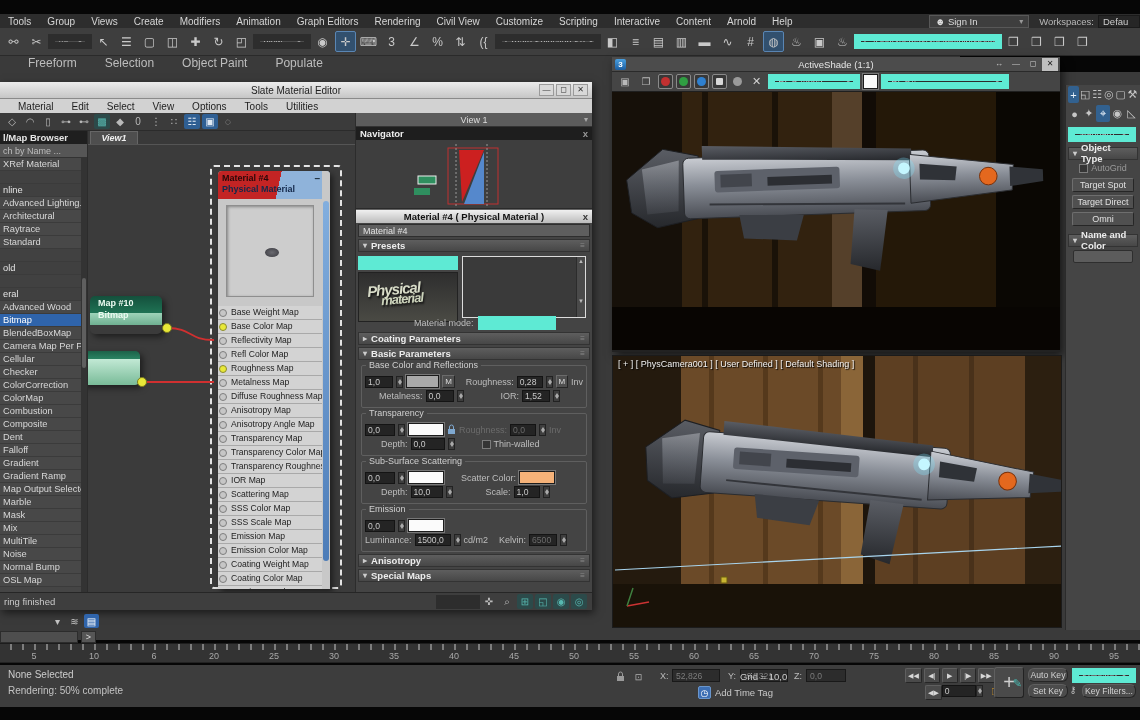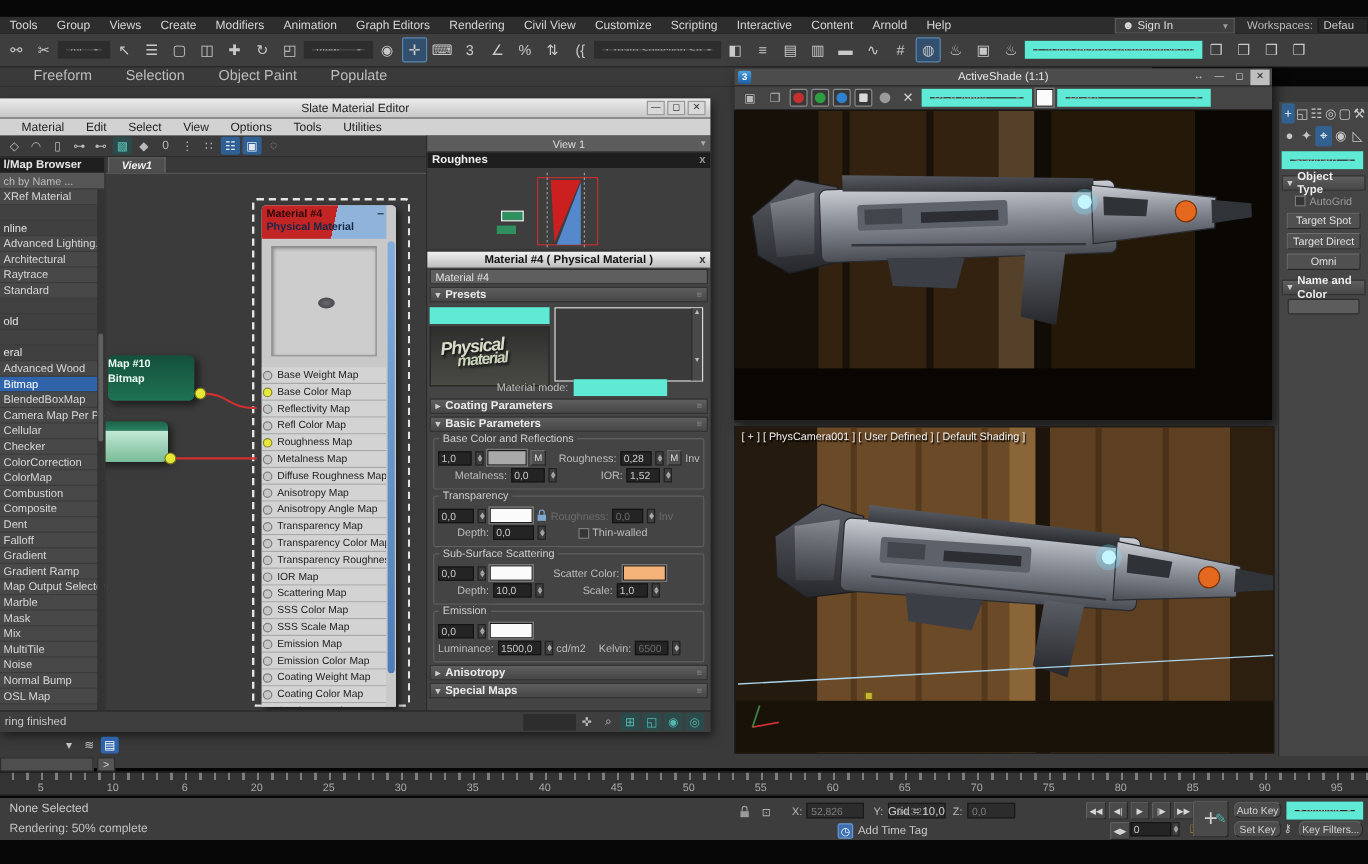--- a/index.html
+++ b/index.html
@@ -59,21 +59,21 @@
 #matprev{position:absolute;left:8px;top:34px;width:88px;height:92px;background:#cdcdcd;border:1px solid #8e8e8e;box-shadow:inset 1px 1px 3px rgba(0,0,0,.35)}
 #matprev .blob{position:absolute;left:38px;top:42px;width:14px;height:9px;background:radial-gradient(#6a6a70,#3a3a40);border-radius:50%}
 #slots{position:absolute;left:0;top:135px;width:104px}
 .slot{position:relative;height:14px;background:#d3d3d3;border-bottom:1px solid #a9a9a9;font-size:8.6px;color:#222;line-height:13px;padding-left:13px;white-space:nowrap;overflow:hidden}
 .slot .dot{position:absolute;left:1px;top:3px;width:8px;height:8px;border-radius:50%;background:#c6c6c6;border:1px solid #7e7e7e}
 .slot .dot.on{background:#e8e838;border-color:#8a8a30}
 #matbar{position:absolute;left:104px;top:0;width:8px;height:418px;background:#c8c8c8}
 #matbar .bb{position:absolute;left:1px;top:30px;width:6px;height:360px;border-radius:3px;background:linear-gradient(#82aede,#4c7cb8)}
 .gnode{position:absolute;border-radius:5px;box-shadow:3px 3px 6px rgba(0,0,0,.5);overflow:hidden}
 #bm1{left:2px;top:151px;width:72px;height:38px}
-#bm1 .gh{height:38px;background:linear-gradient(#14503c,#1f7254);padding:1px 0}
+#bm1 .gh{height:17px;background:linear-gradient(#14503c,#1f7254);padding:1px 8px}
 #bm1 .gh div{color:#eafaf0;font-size:9px;font-weight:bold;line-height:12px;white-space:nowrap}
 #bm1 .gb{height:12px;background:linear-gradient(#9ed3b9,#6fb091)}
 #bm2{left:-8px;top:206px;width:60px;height:34px}
 #bm2 .gh{height:8px;background:linear-gradient(#1c6148,#2a8362)}
 #bm2 .gb{height:26px;background:linear-gradient(#c2e9d5,#79bb98)}
 #wires{position:absolute;left:0;top:13px;width:267px;height:448px;pointer-events:none}
 
 #params{left:355px;top:31px;width:237px;height:479px;background:#444;overflow:hidden;border-left:1px solid #2c2c2c}
 #view1dd{height:14px;background:#5c5c5c;border-bottom:1px solid #333;color:#ddd;font-size:9px;display:flex;align-items:center;justify-content:center;position:relative}
 #view1dd::after{content:"▾";position:absolute;right:4px;color:#aaa;font-size:8px}
@@ -145,21 +145,21 @@
 .bli.sel{background:#2f64ab;color:#fff}
 #listener{left:0;top:630px;width:104px;height:13px;display:flex;gap:3px;align-items:center}
 #listener .fld{width:78px;height:12px;background:#4e4e4e;border:1px solid #2c2c2c}
 #listener .go{width:15px;height:12px;background:#565656;border:1px solid #2c2c2c;color:#ddd;font-size:9px;line-height:10px;text-align:center}
 
 #ruler{left:0;top:643px;width:1140px;height:20px;background:#333;border-top:1px solid #1d1d1d;border-bottom:1px solid #222}
 #ticks{position:absolute;left:0;top:0;width:1140px;height:6px;background:repeating-linear-gradient(90deg,transparent 0 10px,#7d7d7d 10px 12px)}
 #rlabels{position:absolute;left:4px;top:7px;display:flex;color:#a9a9a9;font-size:9px}
 #rlabels span{width:60px;text-align:center}
 
-#statusbar{left:0;top:665px;width:1140px;height:35px;background:#3d3d3d}
+#statusbar{left:0;top:665px;width:1140px;height:42px;background:#3d3d3d}
 #sel-text{position:absolute;left:8px;top:4px;color:#cdcdcd;font-size:10px}
 #prog-text{position:absolute;left:8px;top:20px;color:#c3c3c3;font-size:10px}
 .miniicon{position:absolute;width:13px;height:13px;display:flex;align-items:center;justify-content:center;color:#b0b0b0;font-size:9px}
 .coord-label{position:absolute;top:6px;color:#bbb;font-size:9px}
 .coord-field{position:absolute;top:4px;height:13px;background:#2c2c2c;border:1px solid #191919;color:#7c7c7c;font-size:8.6px;line-height:12px;padding:0 3px;overflow:hidden}
 #grid-text{position:absolute;left:740px;top:6px;color:#cccccc;font-size:9.5px}
 #timetag{position:absolute;left:698px;top:21px;display:flex;align-items:center;gap:4px;color:#c9c9c9;font-size:9.5px}
 #timetag .clk{width:13px;height:13px;background:#3d6fb4;border:1px solid #6a96cc;border-radius:2px;color:#fff;font-size:9px;text-align:center;line-height:12px}
 #transport{position:absolute;left:905px;top:3px;display:flex;gap:2px}
 .tpb{min-width:16px;height:15px;background:#4a4a4a;border:1px solid #5f5f5f;border-bottom-color:#262626;border-right-color:#262626;color:#d6d6d6;font-size:7px;display:inline-flex;align-items:center;justify-content:center;padding:0 2px;border-radius:2px}
@@ -414,21 +414,21 @@
           <path d="M80,170 C104,170 100,182 126,182" stroke="#d03030" stroke-width="1.8" fill="none"></path>
           <path d="M54,224 L126,224" stroke="#d03030" stroke-width="1.8" fill="none"></path>
           <circle cx="79" cy="170" r="4.5" fill="#e8e838" stroke="#7a7a20"></circle>
           <circle cx="54" cy="224" r="4.5" fill="#e8e838" stroke="#7a7a20"></circle>
         </svg>
       </div>
     </div>
 
     <div id="params" class="abs">
       <div id="view1dd">View 1</div>
-      <div id="nav-h"><span>Roughnes</span><span class="x">x</span></div>
+      <div id="nav-h"><span>Navigator</span><span class="x">x</span></div>
       <div id="nav-b">
         <svg width="237" height="69">
           <rect x="92" y="8" width="50" height="56" fill="none" stroke="#c03030"></rect>
           <line x1="100" y1="4" x2="100" y2="68" stroke="#999" stroke-dasharray="2 2"></line>
           <line x1="131" y1="4" x2="131" y2="68" stroke="#999" stroke-dasharray="2 2"></line>
           <polygon points="103,10 128,10 106,62" fill="#cc2020"></polygon>
           <polygon points="128,12 128,64 108,64" fill="#5588cc"></polygon>
           <rect x="62" y="36" width="18" height="8" fill="#2f8f5f" stroke="#eee"></rect>
           <rect x="58" y="48" width="16" height="7" fill="#2f8f5f"></rect>
         </svg>

